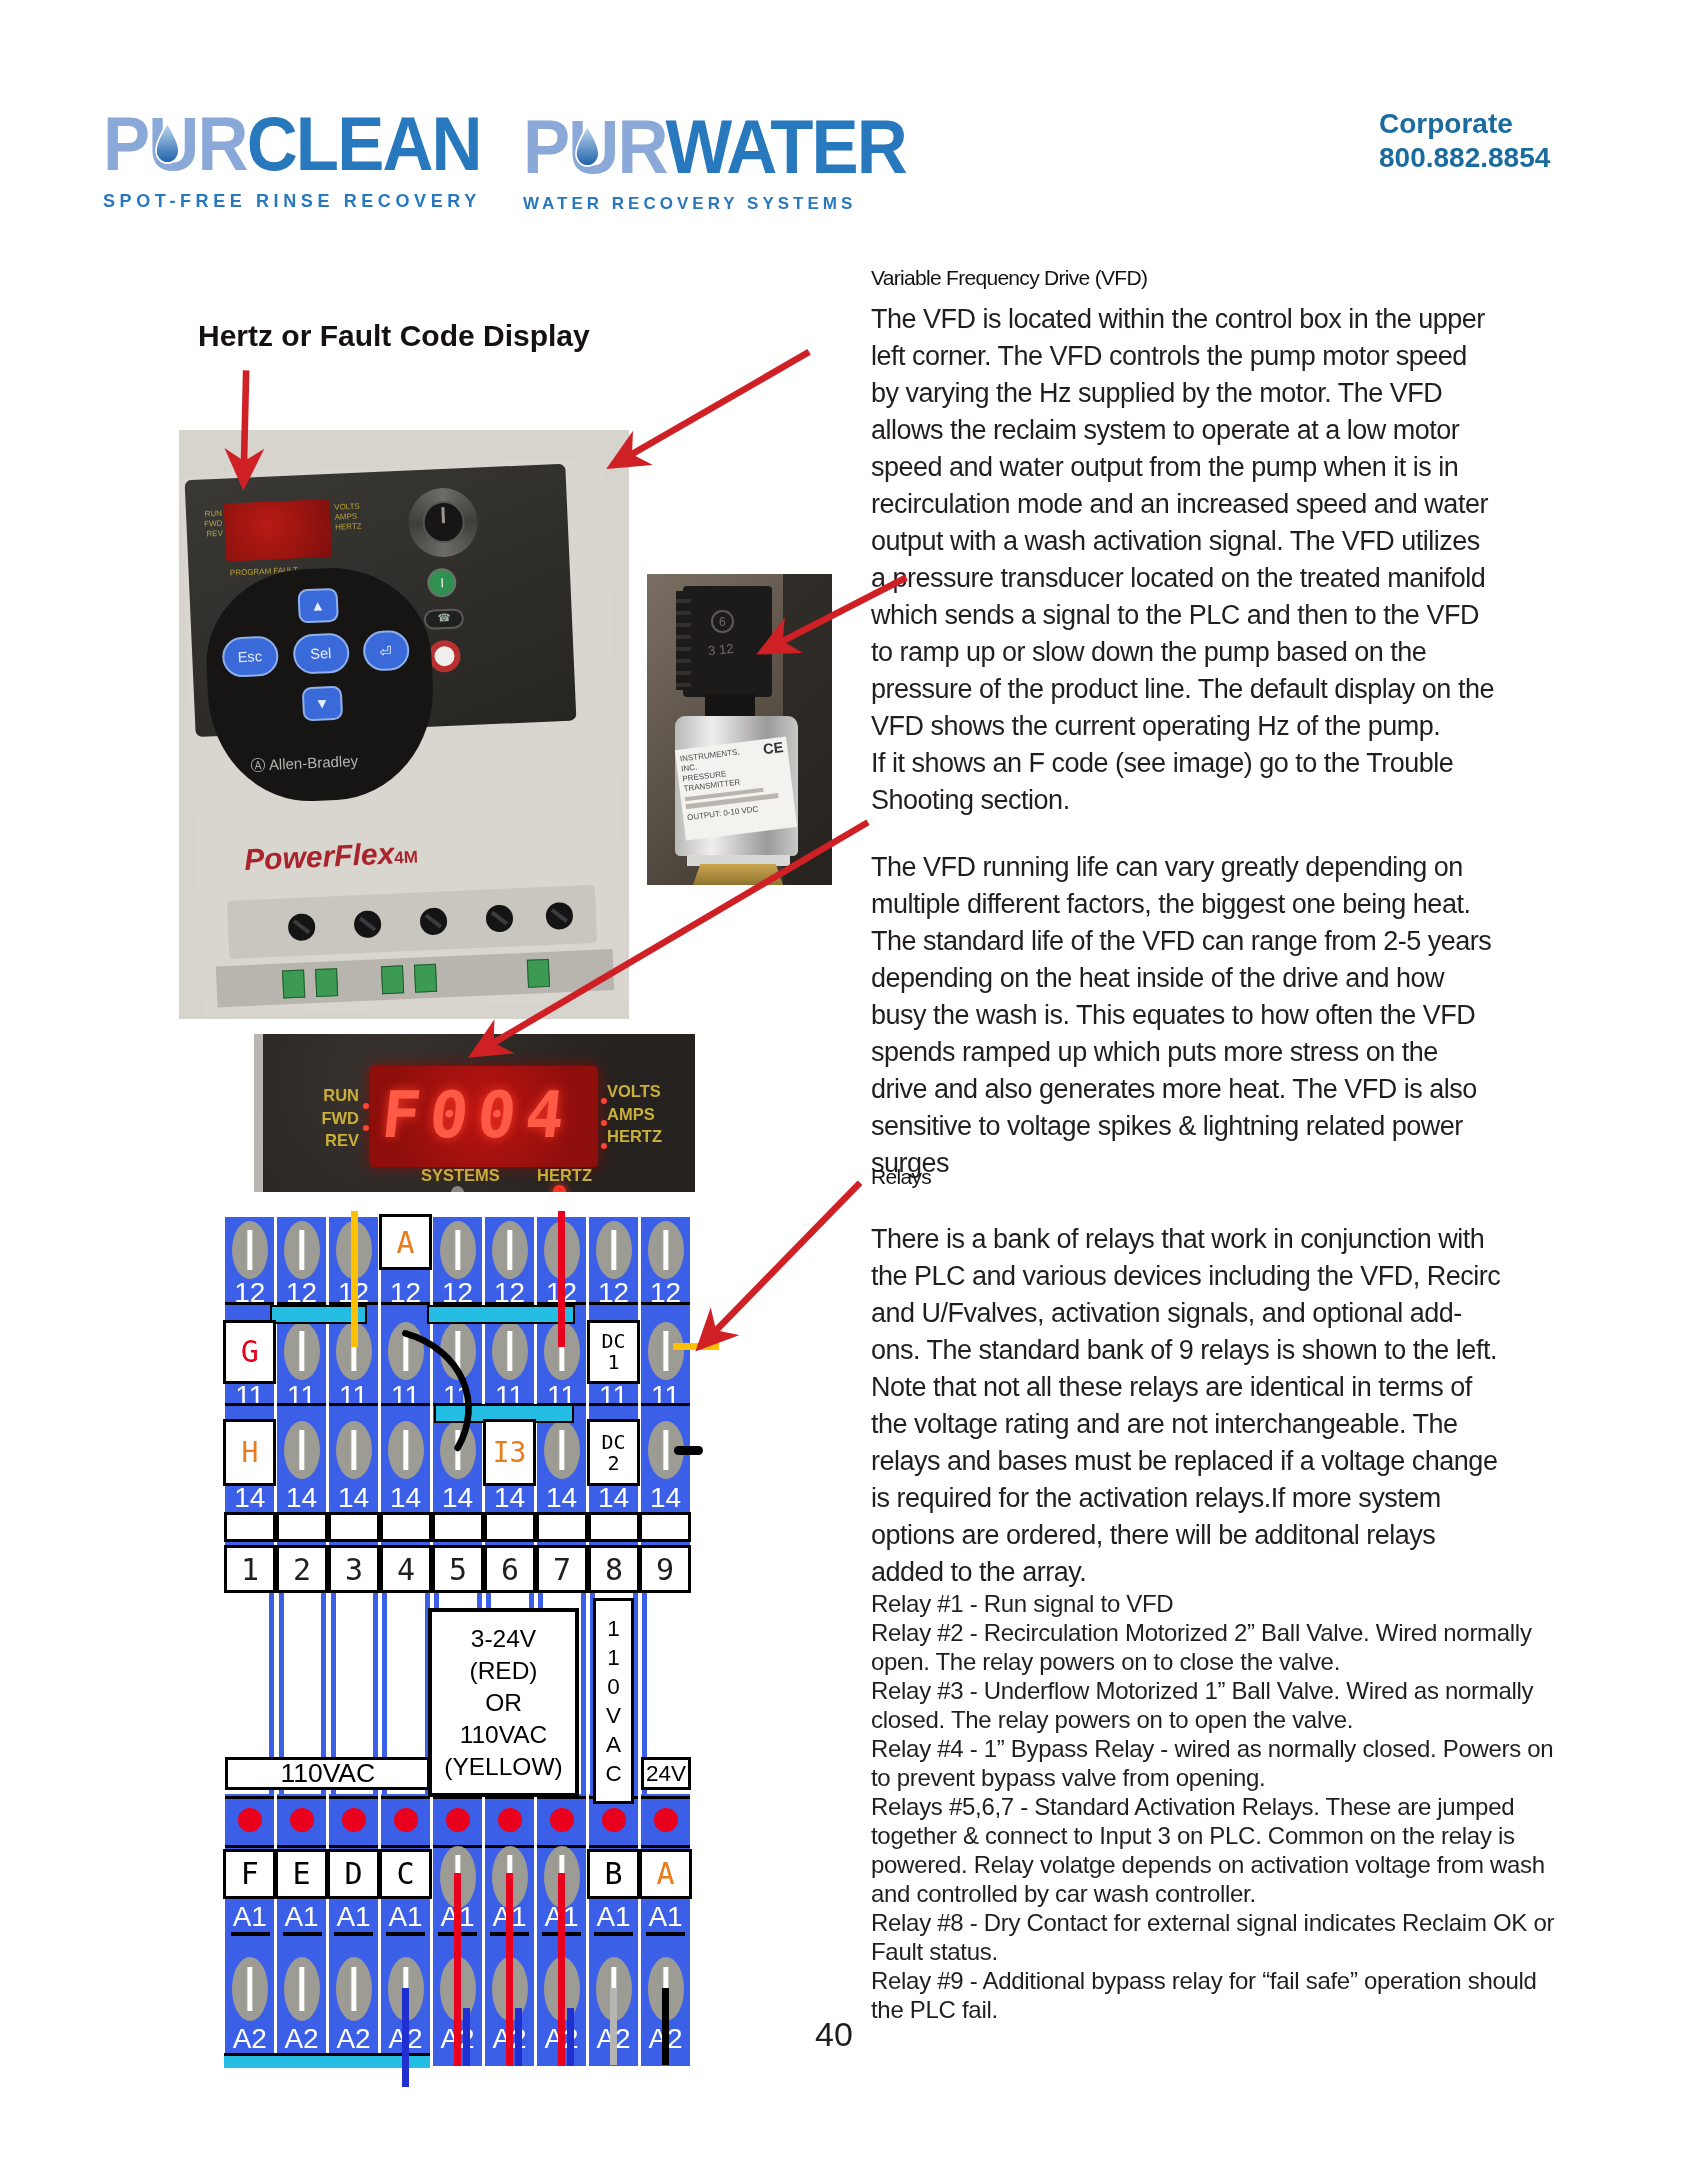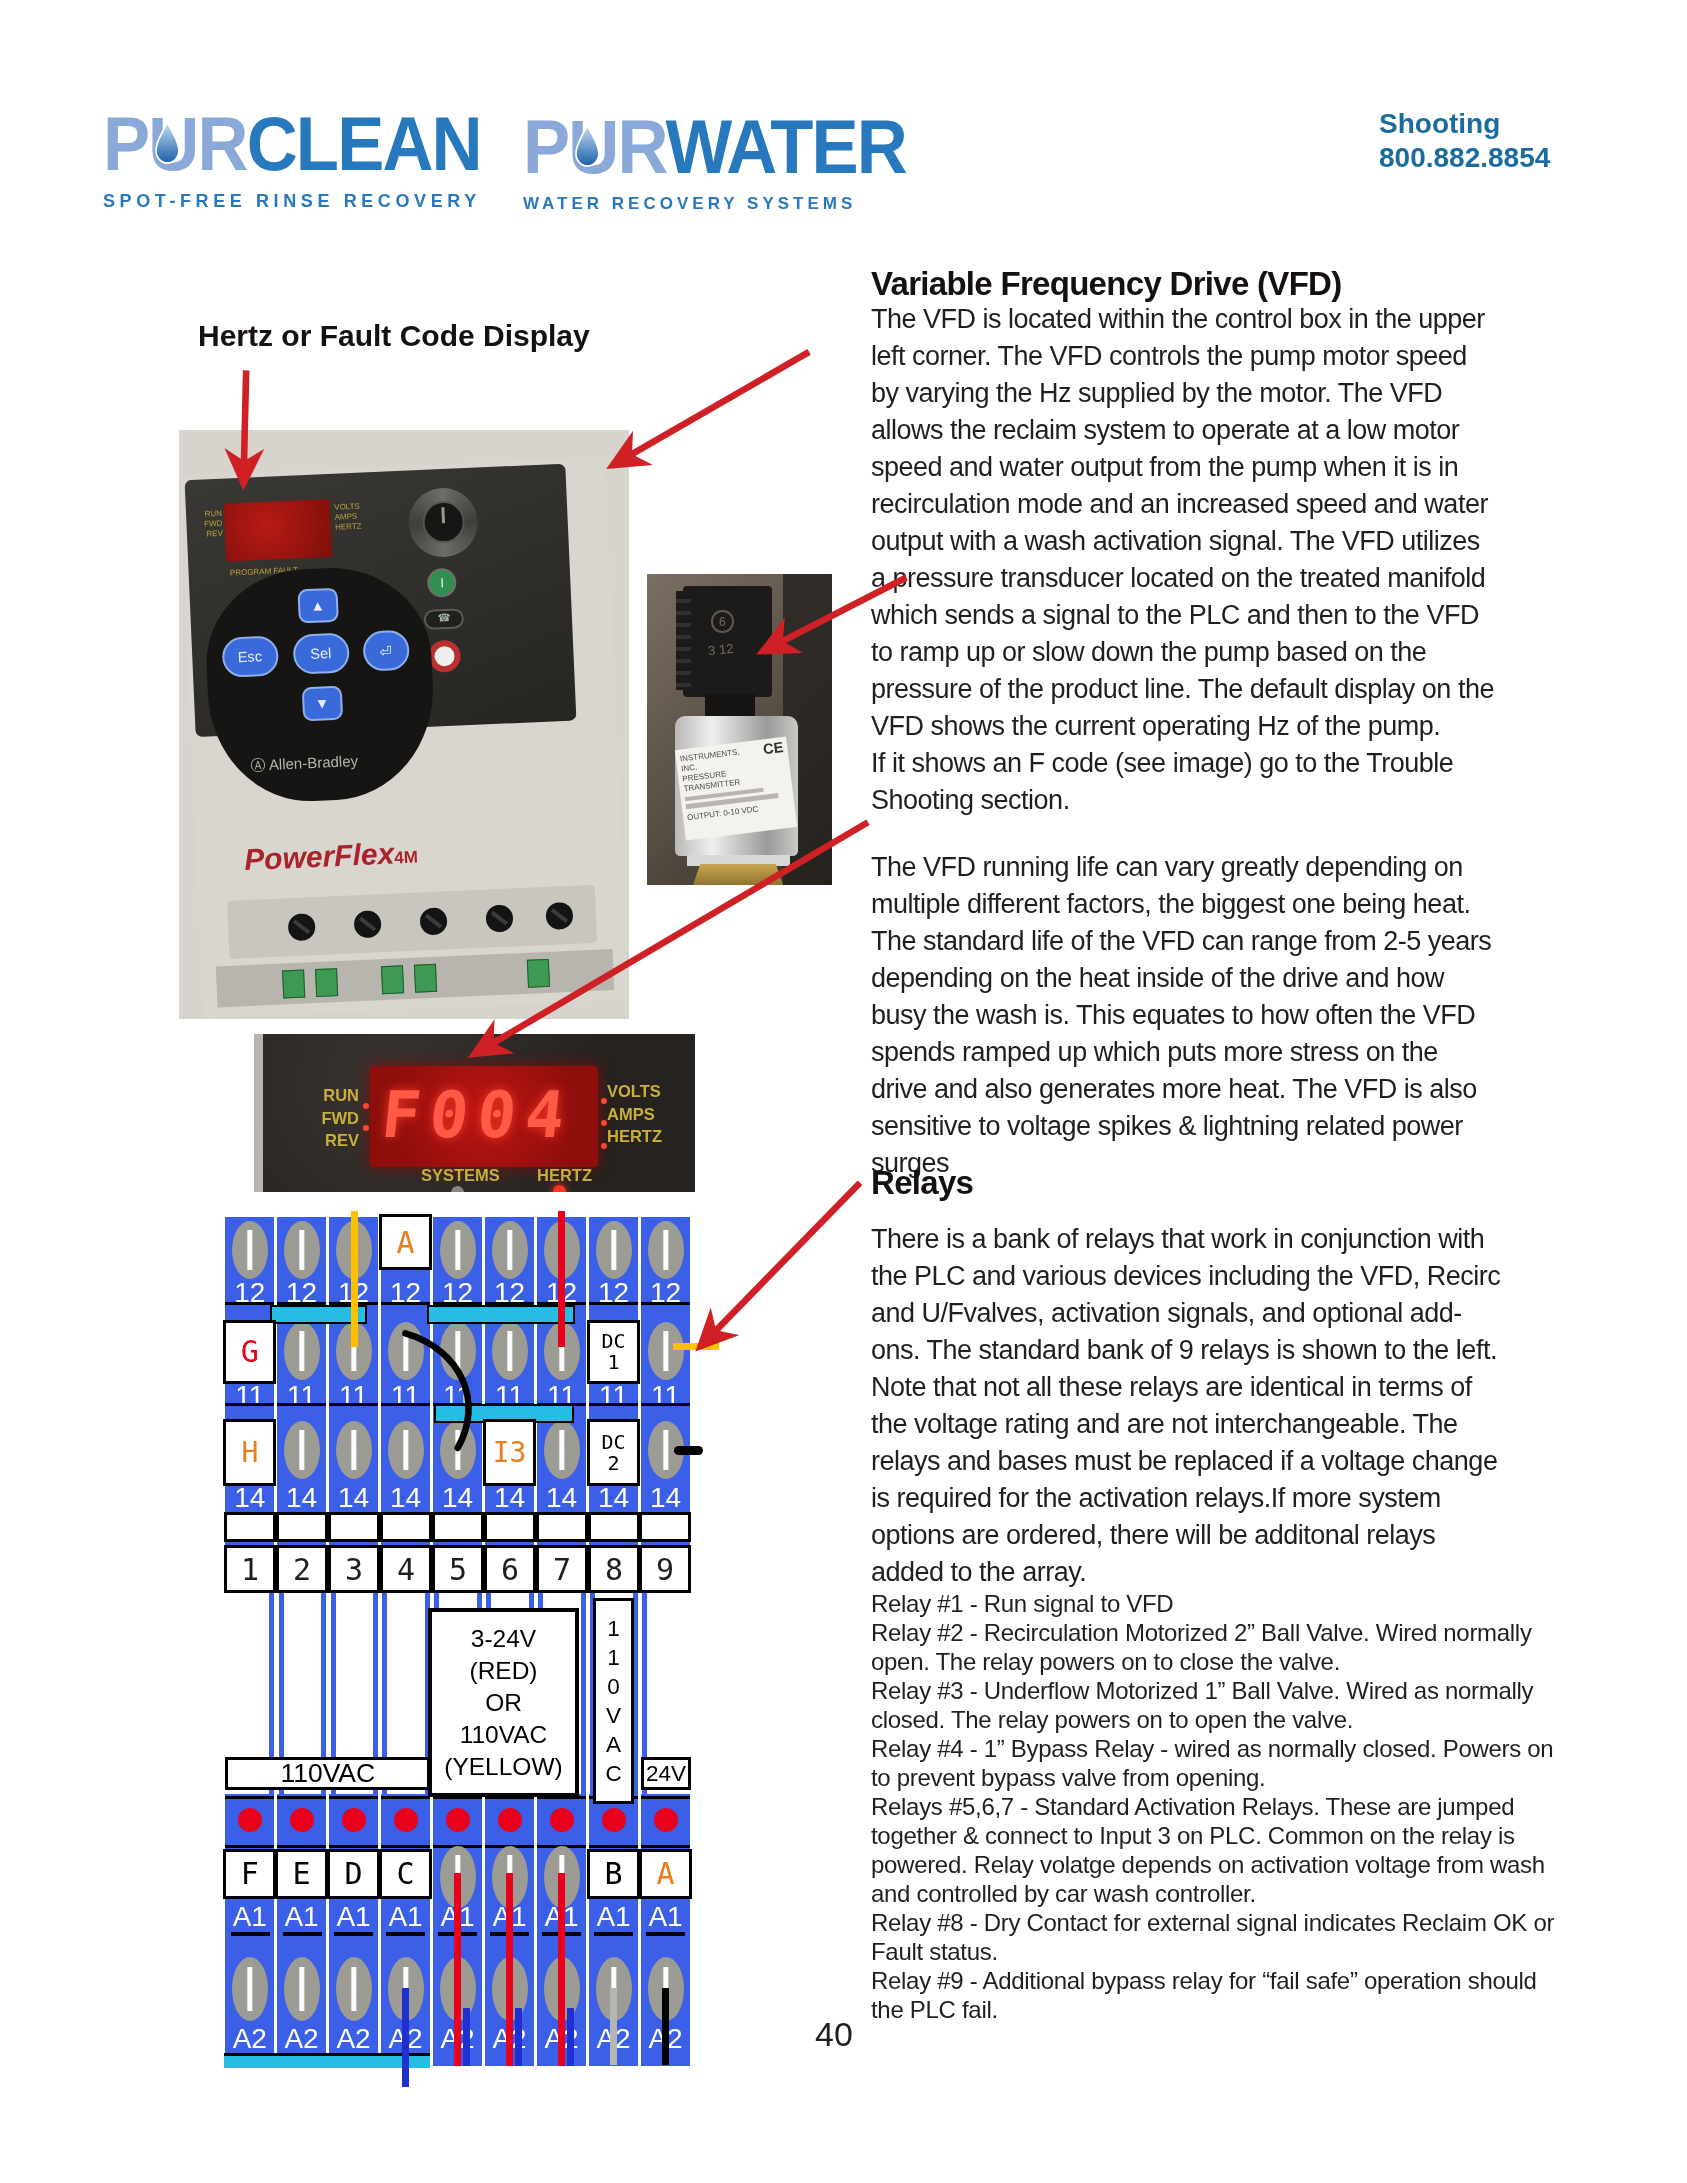--- a/index.html
+++ b/index.html
@@ -17,21 +17,21 @@
   .logo-light { color:#8aa8d8; }
   .logo-dark  { color:#2878be; }
   .logo-tag { font-weight:bold; color:#2878be; margin-top:9.3px; }
   .drop { position:absolute; }
   .corporate { color:#1a6c9f; font-weight:bold; font-size:28px; line-height:34px; }
 
   .page-title { left:0; top:198px; width:1687px; text-align:center;
     font-size:49px; font-weight:bold; letter-spacing:-1.3px; color:#151112; }
 
   
-  .h-section { font-size:33px; font-weight:bold; letter-spacing:-0.7px; color:#151112; line-height:1; }
+  .h-section { font-size:21px; font-weight:normal; letter-spacing:-0.7px; color:#151112; line-height:1; }
   .body-text { font-size:27px; line-height:37px; letter-spacing:-0.5px; width:777px; }
   .small-text { font-size:24px; line-height:29px; letter-spacing:-0.3px; width:781px; }
   .pagenum { font-size:34px; color:#221e1f; }
 
   .h-display { font-size:30px; font-weight:bold; color:#151112; }
 
   
   .photo-vfd { left:179px; top:430px; width:450px; height:589px; background:#d7d3cd; overflow:hidden; }
   .vfd-device { position:absolute; left:12px; top:36px; width:426px; height:543px;
      background:#d9d5cf; transform:rotate(-2.5deg); }
@@ -144,21 +144,21 @@
               <stop offset="1" stop-color="#1d5fa8"></stop>
             </linearGradient>
           </defs>
         <path d="M15,0 C15,0 1,20 1,31 a14,14 0 0 0 28,0 C29,20 15,0 15,0 Z" fill="url(#dg2)" stroke="#ffffff" stroke-width="2"></path>
       </svg>
     </div>
     <div class="logo-tag" style="font-size:17px; letter-spacing:4px;">WATER RECOVERY SYSTEMS</div>
   </div>
 
   <div class="abs corporate" style="left:1379px; top:107px;">
-    <div>Shooting</div>
+    <div>Corporate</div>
     <div>800.882.8854</div>
   </div>
 
 
   <div class="abs h-display" style="left:198px; top:319px;">Hertz or Fault Code Display</div>
 
   <div class="abs photo-vfd">
     <div class="vfd-device">
       <div class="vfd-top">
         <div class="vfd-disp"></div>

